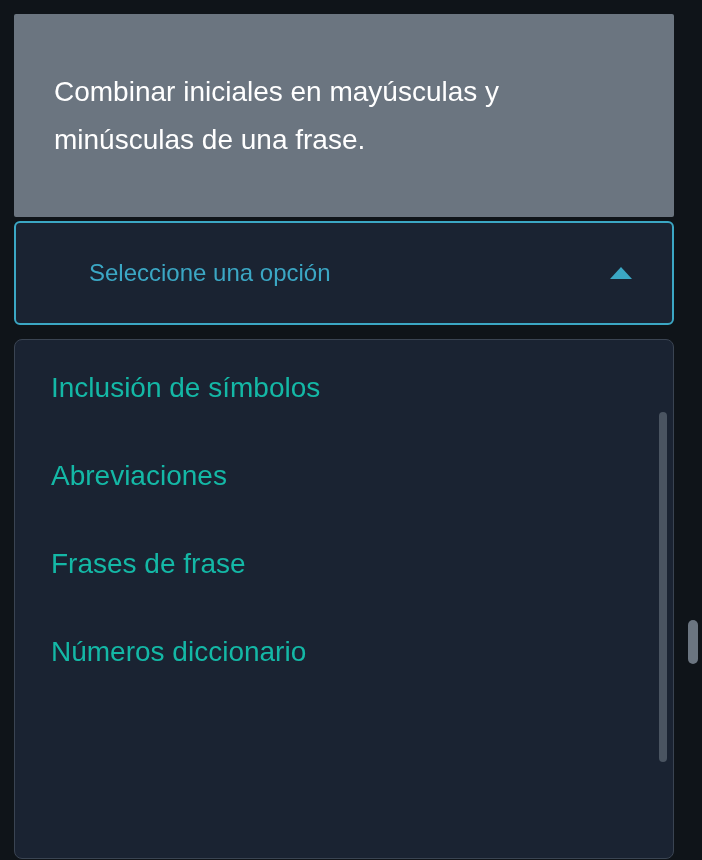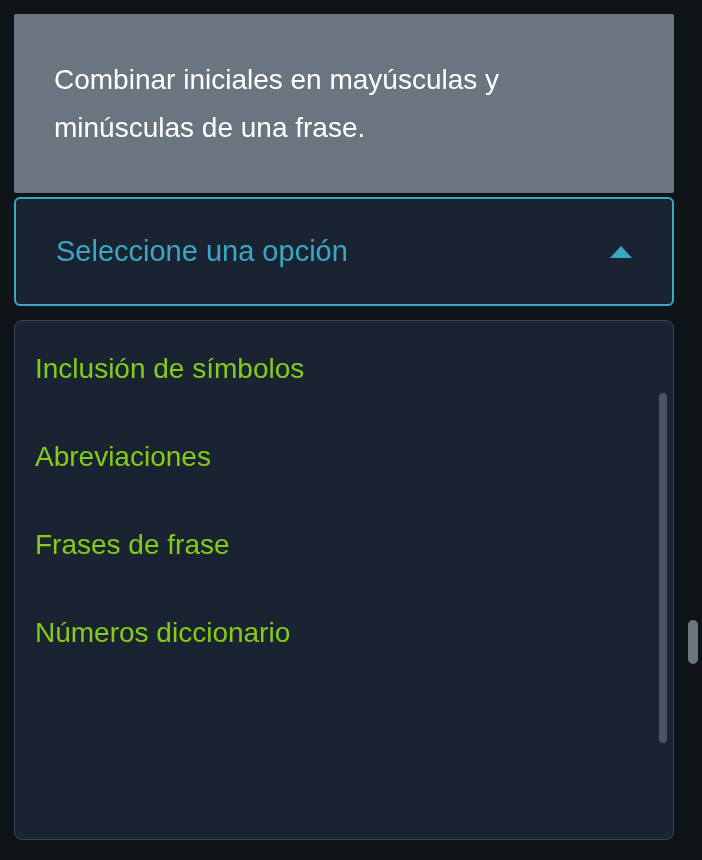--- a/index.html
+++ b/index.html
@@ -14,21 +14,21 @@
       height: 860px;
       overflow: hidden;
       position: relative;
     }
     .container {
       padding: 14px;
       padding-right: 28px;
     }
     .description-box {
       background-color: #6b7580;
-      padding: 42px 40px;
+      padding: 54px 40px;
       border-radius: 2px;
     }
     .description-text {
       color: #ffffff;
       font-size: 28px;
       line-height: 1.7;
       font-weight: 400;
     }
     .dropdown-trigger {
       margin-top: 4px;
@@ -36,43 +36,44 @@
       border-radius: 6px;
       padding: 36px 40px;
       display: flex;
       justify-content: space-between;
       align-items: center;
       cursor: pointer;
       background-color: #1a2332;
     }
     .dropdown-label {
       color: #3ba7c4;
-      font-size: 29px;
+      font-size: 24px;
       font-weight: 400;
+      margin-left: 33px;
     }
     .dropdown-arrow {
       width: 0;
       height: 0;
       border-left: 11px solid transparent;
       border-right: 11px solid transparent;
       border-bottom: 12px solid #3ba7c4;
     }
     .dropdown-list {
       margin-top: 14px;
       border: 1px solid #3a4452;
       border-radius: 8px;
       background-color: #1a2332;
       padding: 4px 0;
       position: relative;
       height: 520px;
       overflow: hidden;
     }
     .dropdown-item {
-      padding: 28px 20px;
-      color: #84cc16;
+      padding: 28px 36px;
+      color: #14b8a6;
       font-size: 28px;
       font-weight: 400;
       cursor: pointer;
     }
     .inner-scrollbar {
       position: absolute;
       right: 6px;
       top: 72px;
       width: 8px;
       height: 350px;

